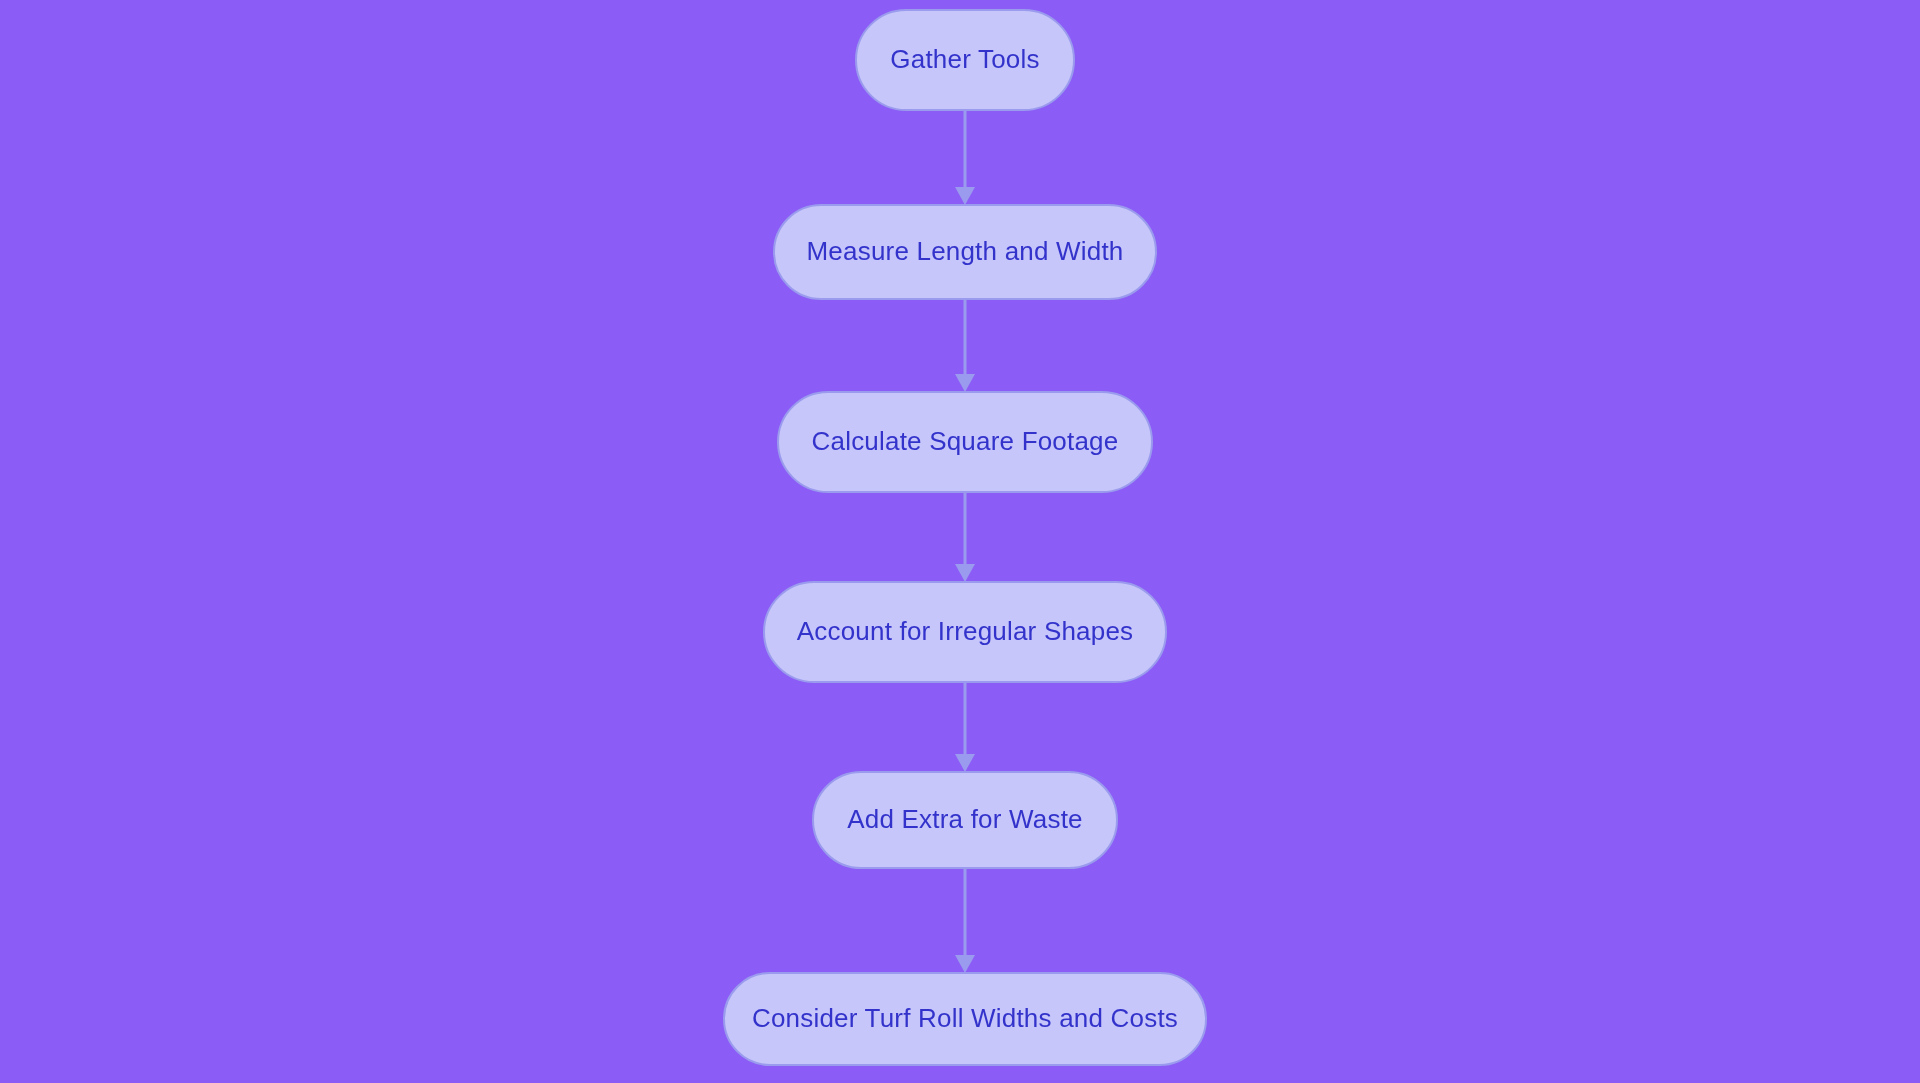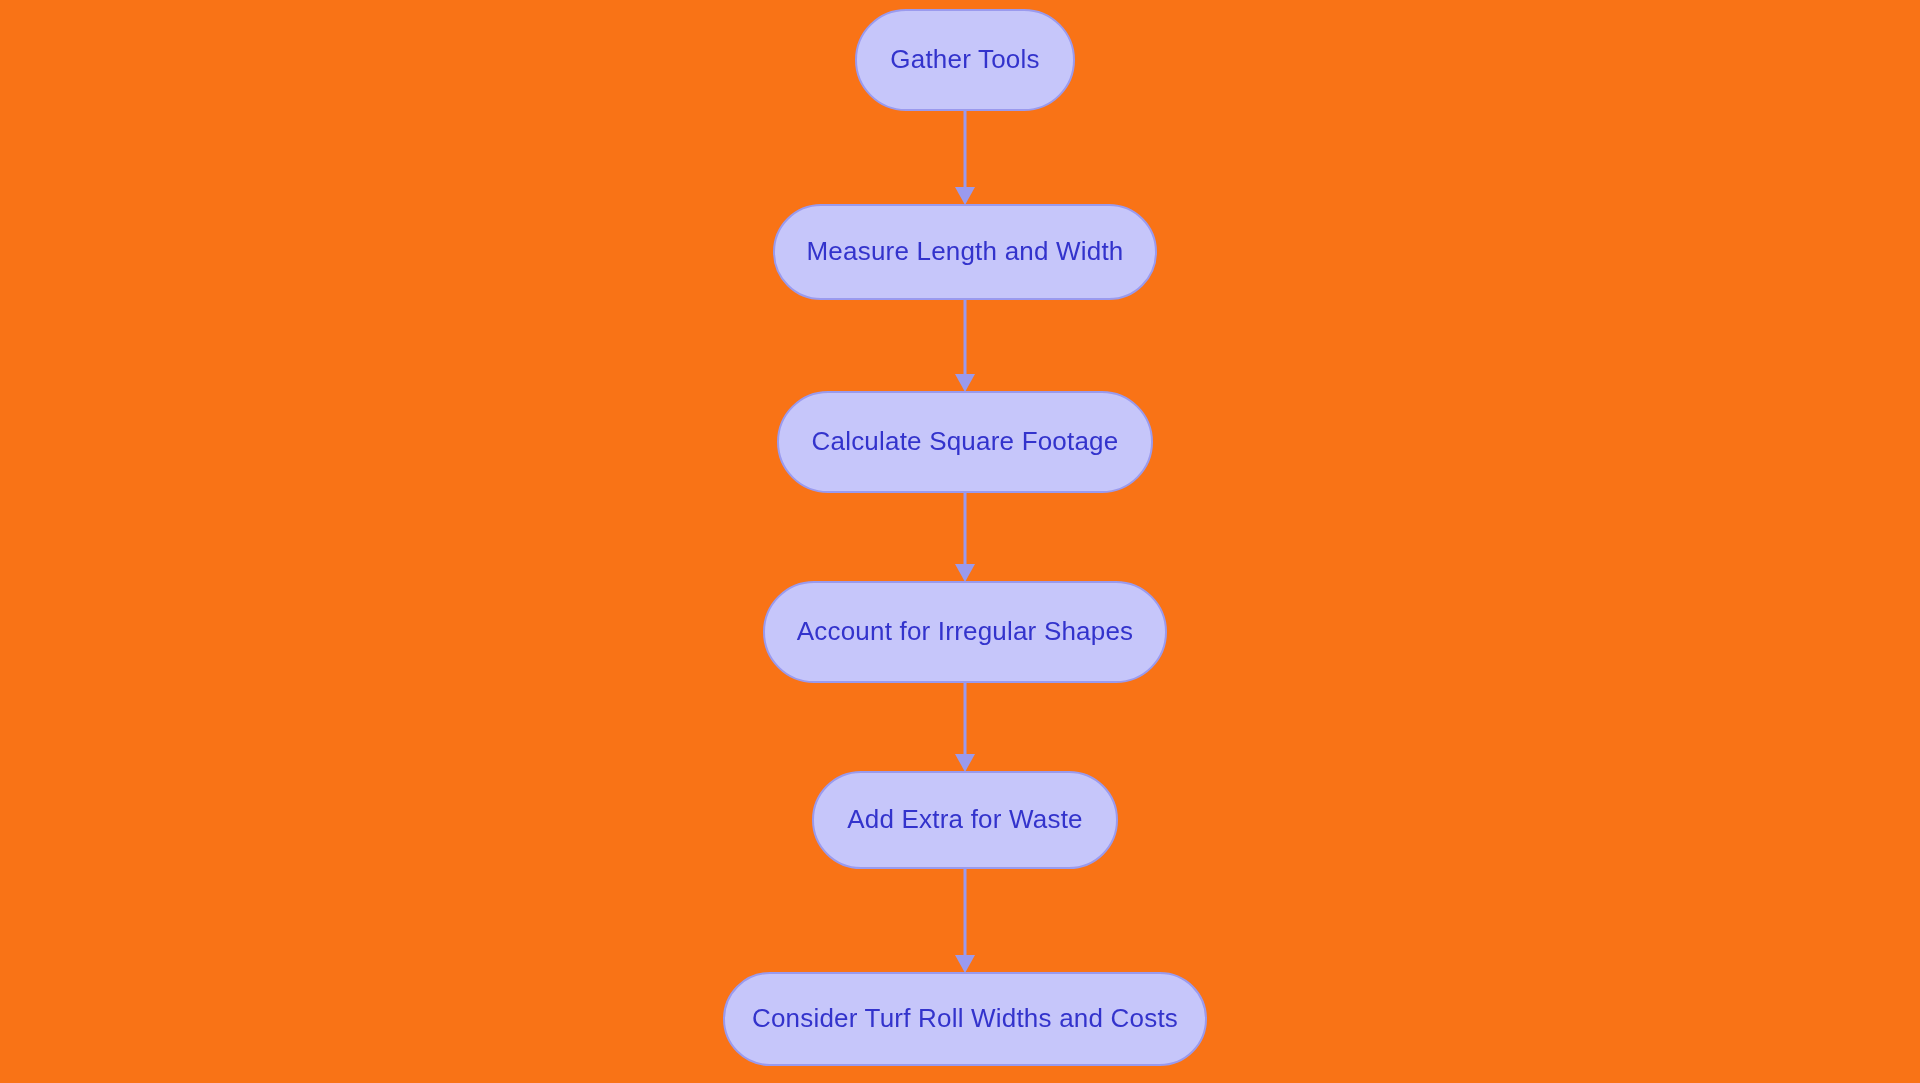--- a/index.html
+++ b/index.html
@@ -11,21 +11,21 @@
   body {
     width: 1920px;
     height: 1083px;
     overflow: hidden;
     font-family: "Liberation Sans", sans-serif;
   }
   #flow-root {
     position: relative;
     width: 1920px;
     height: 1083px;
-    background: #f97316;
+    background: #8b5cf6;
   }
   #flow-svg {
     position: absolute;
     left: 0;
     top: 0;
     width: 1920px;
     height: 1083px;
     display: block;
   }
   .node-rect {

